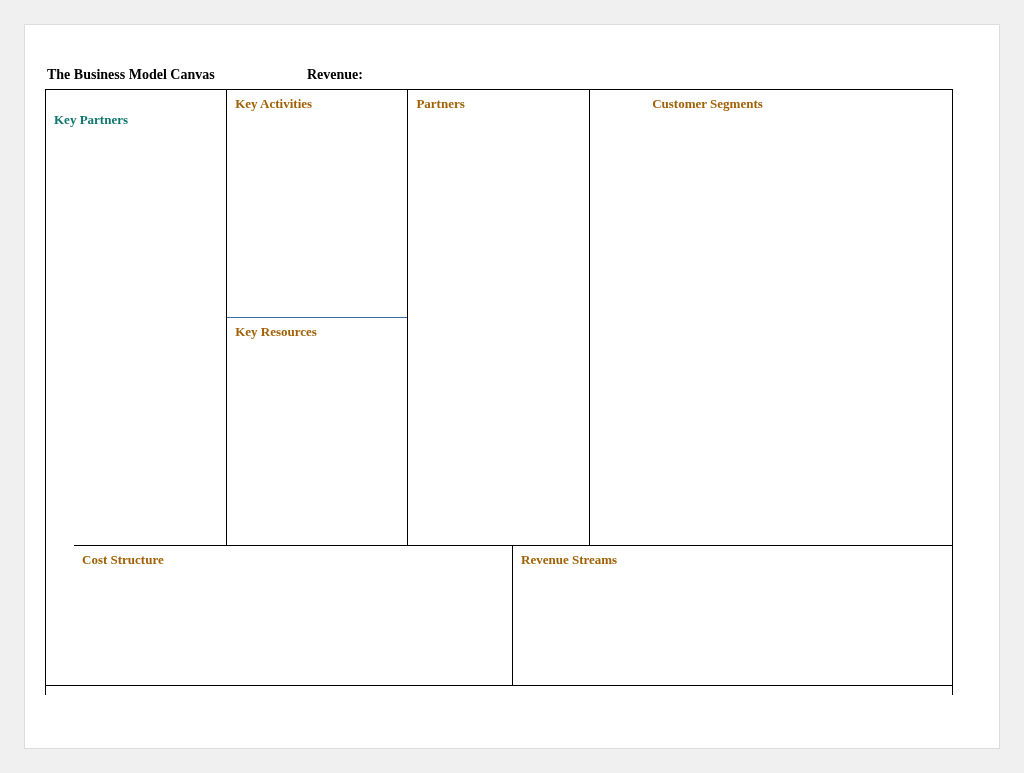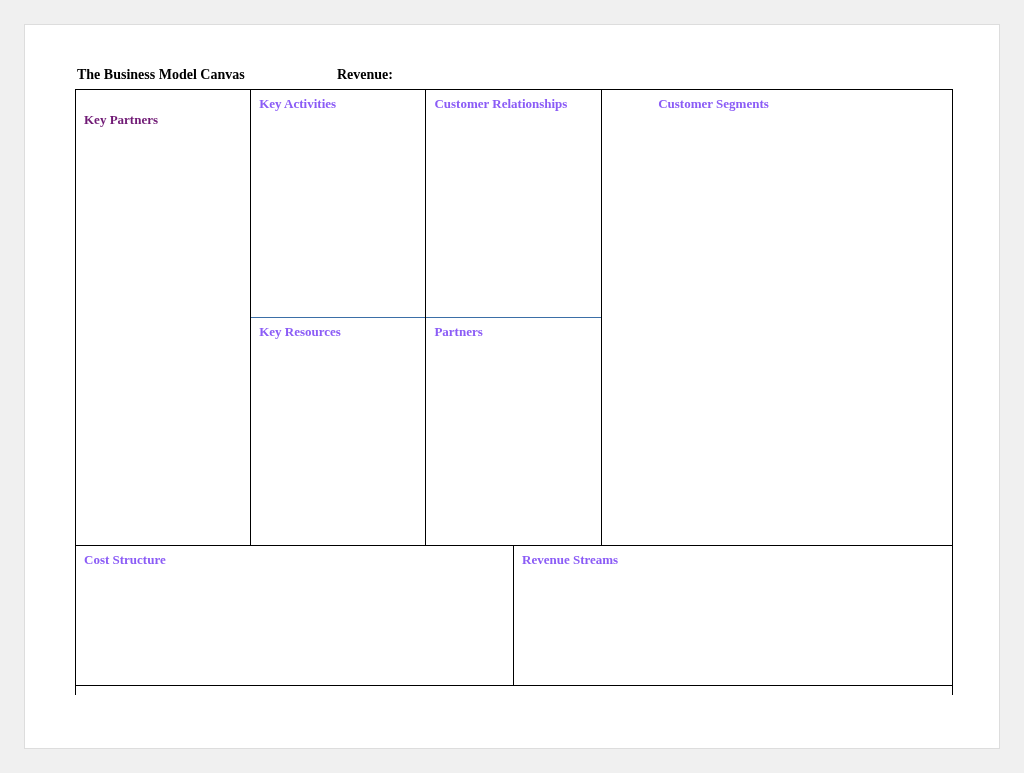--- a/index.html
+++ b/index.html
@@ -12,21 +12,21 @@
       font-family: "Times New Roman", Times, serif;
       width: 1024px;
       height: 773px;
       padding: 24px;
     }
     .page {
       background: #ffffff;
       width: 100%;
       height: 100%;
       border: 1px solid #ddd;
-      padding: 42px 46px 20px 50px;
+      padding: 42px 46px 20px 20px;
       position: relative;
     }
     .header {
       display: flex;
       font-size: 14px;
       font-weight: bold;
       color: #000;
       margin-bottom: 6px;
       padding-left: 2px;
     }
@@ -57,36 +57,37 @@
     .half {
       flex: 1;
       position: relative;
     }
     .half.top {
       border-bottom: 1px solid #3b6fa7;
     }
     .cell-label {
       font-size: 13px;
       font-weight: bold;
-      color: #8b5cf6;
+      color: #a16207;
       padding: 6px 8px;
       line-height: 1.3;
     }
     .col1-label {
       font-size: 13px;
       font-weight: bold;
-      color: #701a75;
+      color: #0f766e;
       padding: 22px 8px 6px 8px;
       line-height: 1.3;
     }
     .bottom-grid {
       display: grid;
       grid-template-columns: 1fr 1fr;
       height: 140px;
       border-top: 1px solid #000;
+      margin-left: 28px;
     }
     .bcell {
       position: relative;
     }
     .bcell:first-child {
       border-right: 1px solid #000;
     }
     .footer-line {
       border-left: 1px solid #000;
       border-right: 1px solid #000;
@@ -117,23 +118,20 @@
         <div class="half top">
           <div class="cell-label">Key Activities</div>
         </div>
         <div class="half">
           <div class="cell-label">Key Resources</div>
         </div>
       </div>
 
 
       <div class="col col-split">
-        <div class="half top">
-          <div class="cell-label">Customer Relationships</div>
-        </div>
         <div class="half">
           <div class="cell-label">Partners</div>
         </div>
       </div>
 
       <div class="col">
         <div class="cell-label">Customer Segments</div>
       </div>
 
     </div>

